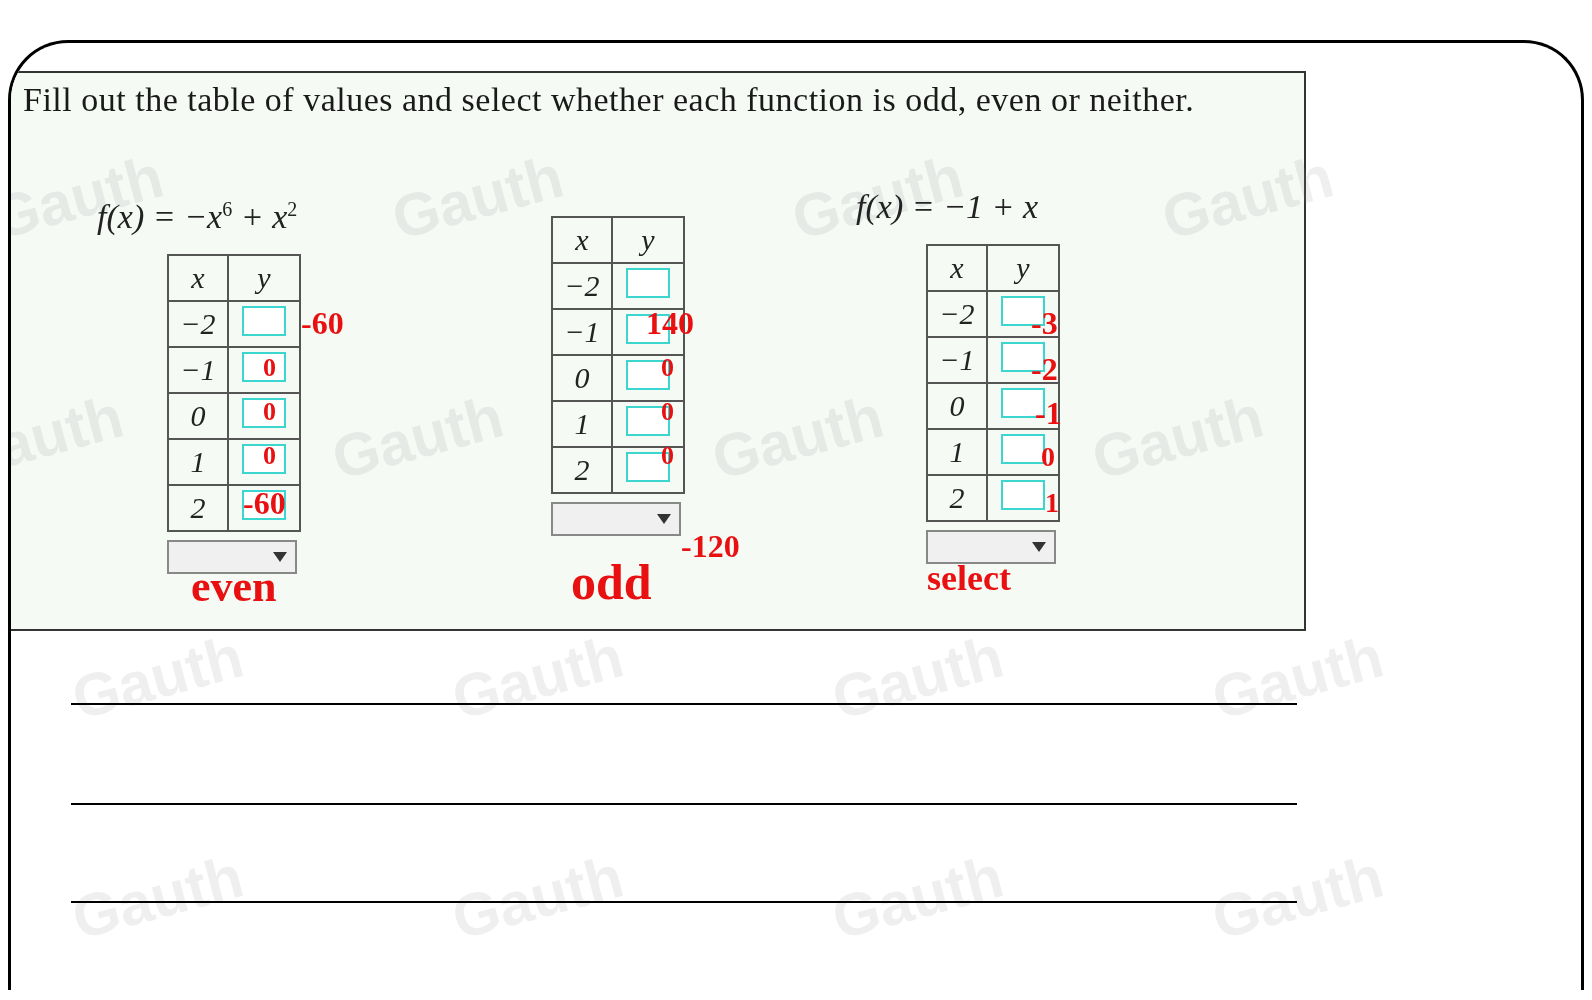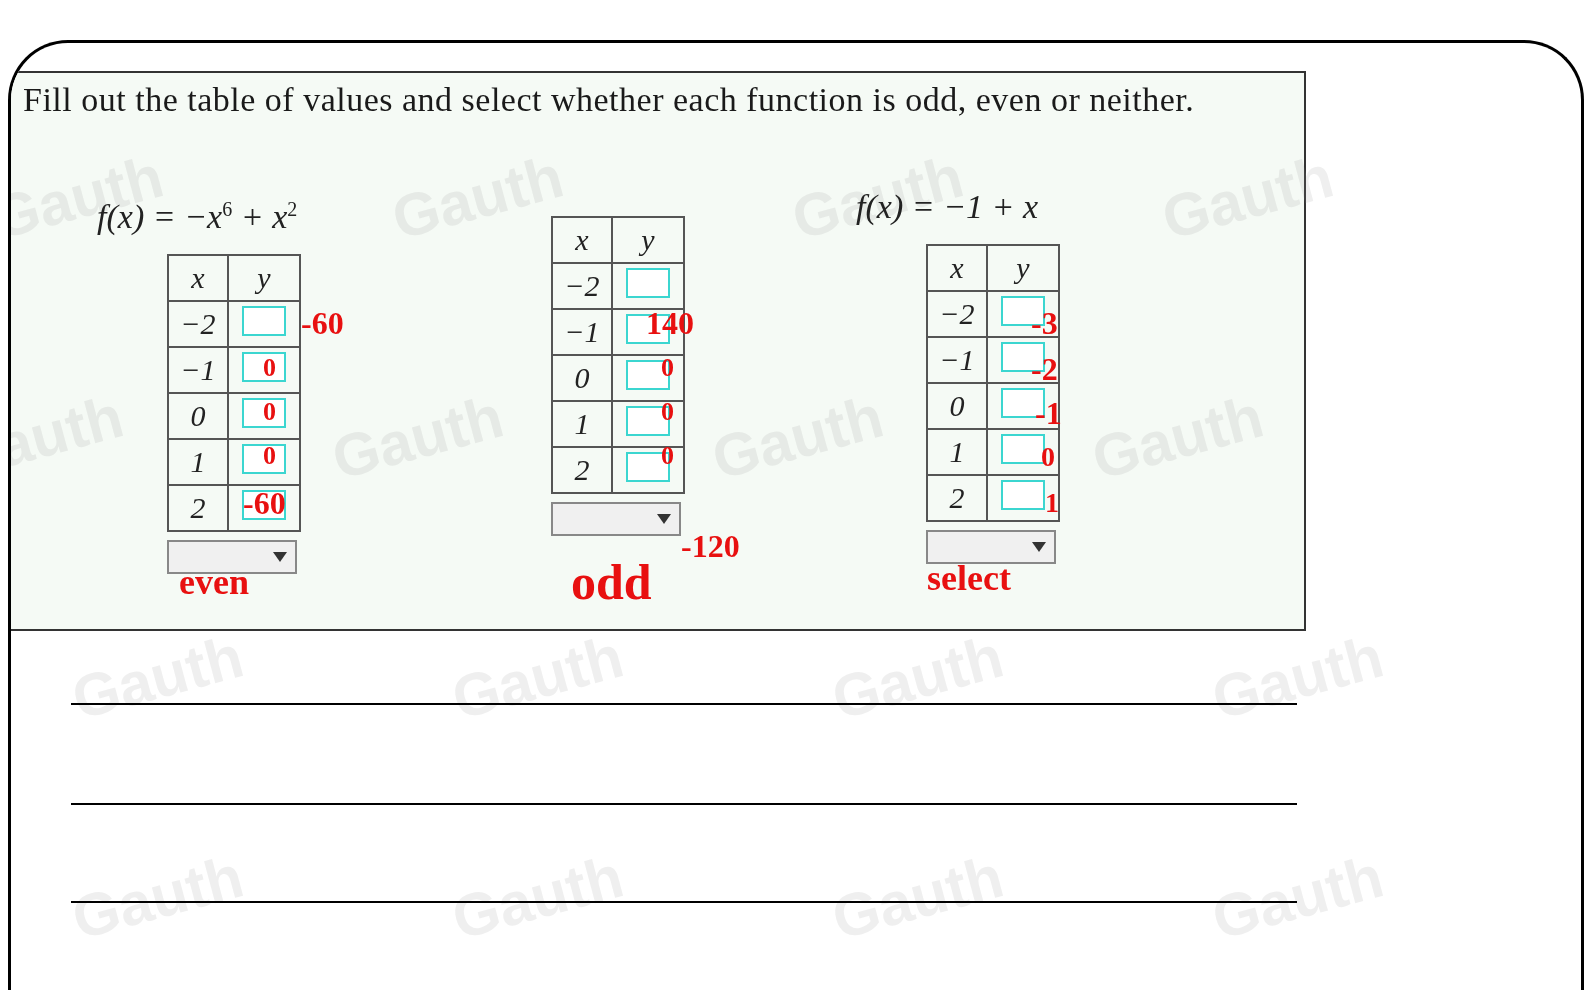--- a/index.html
+++ b/index.html
@@ -162,21 +162,21 @@
       </tbody>
         </table>
       <div class="select-box" style="margin-left:70px;"></div>
     </div>
 
     <div class="handwrite" style="top:232px; left:290px;">-60</div>
     <div class="handwrite" style="top:280px; left:252px; font-size:26px;">0</div>
     <div class="handwrite" style="top:324px; left:252px; font-size:26px;">0</div>
     <div class="handwrite" style="top:368px; left:252px; font-size:26px;">0</div>
     <div class="handwrite" style="top:412px; left:232px;">-60</div>
-    <div class="handwrite" style="top:488px; left:168px; font-size:36px;text-align:right;">even</div>
+    <div class="handwrite" style="top:488px; left:180px; font-size:44px;text-align:right;">even</div>
 
     <div class="func-block" style="top:125px; left:455px;">
       <table class="val-table" style="margin-left:85px;">
         <tbody>
             <tr>
               <th class="col-x">x</th>
               <th class="col-y">y</th>
             </tr>
         <tr>
               <td class="col-x">−2</td>

